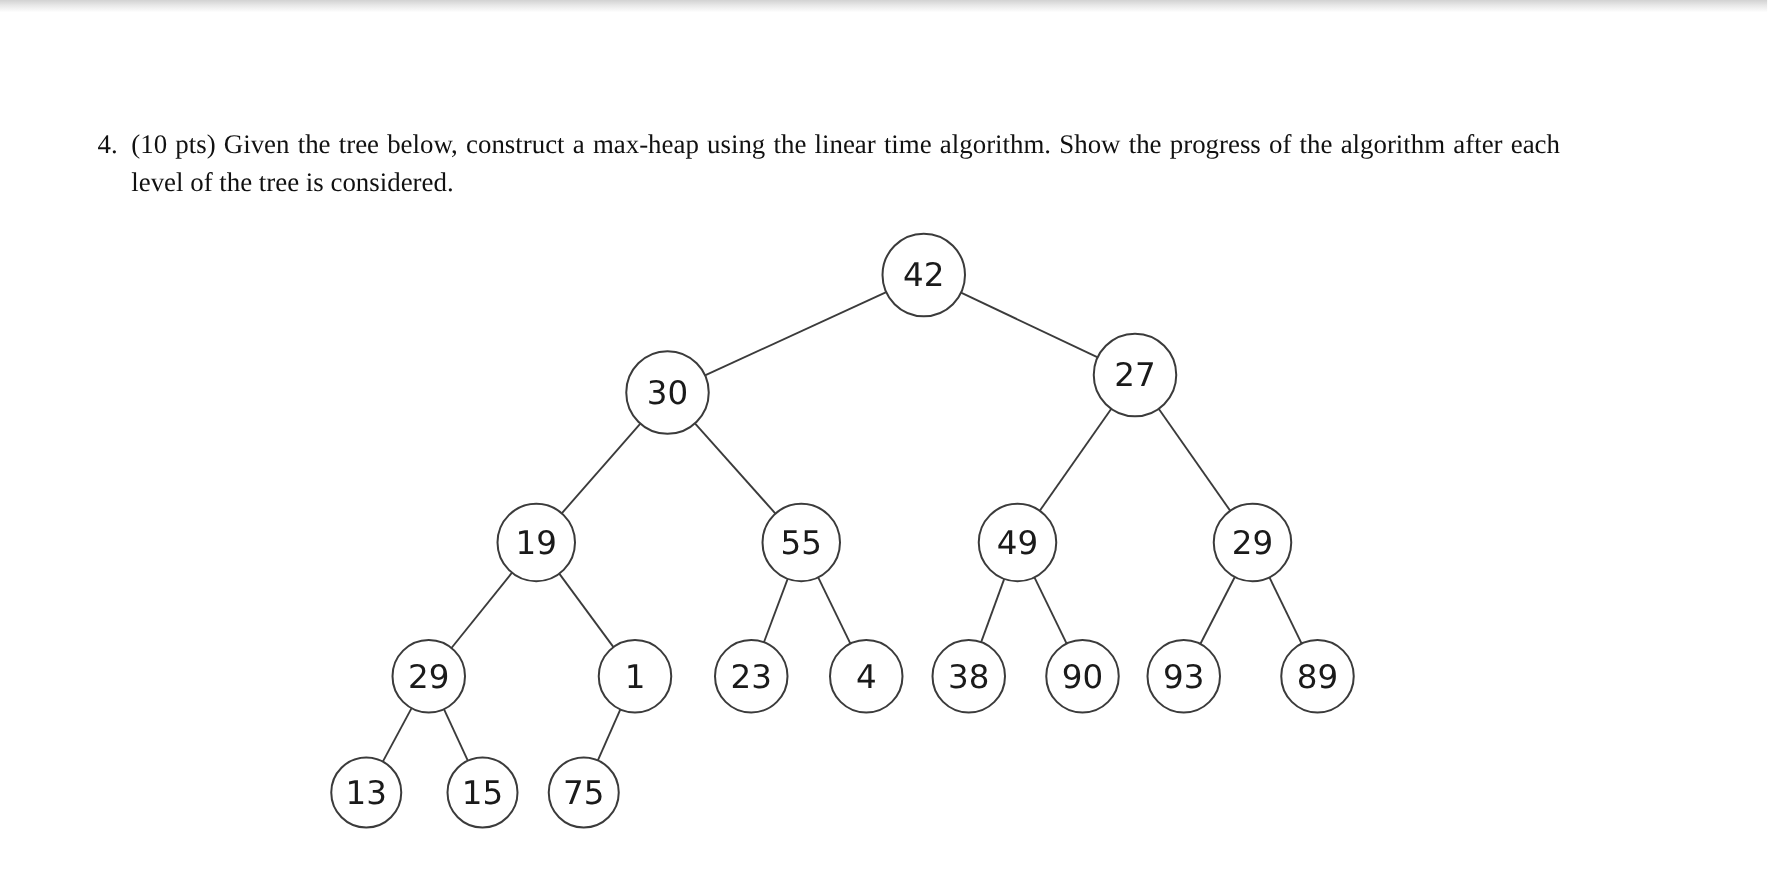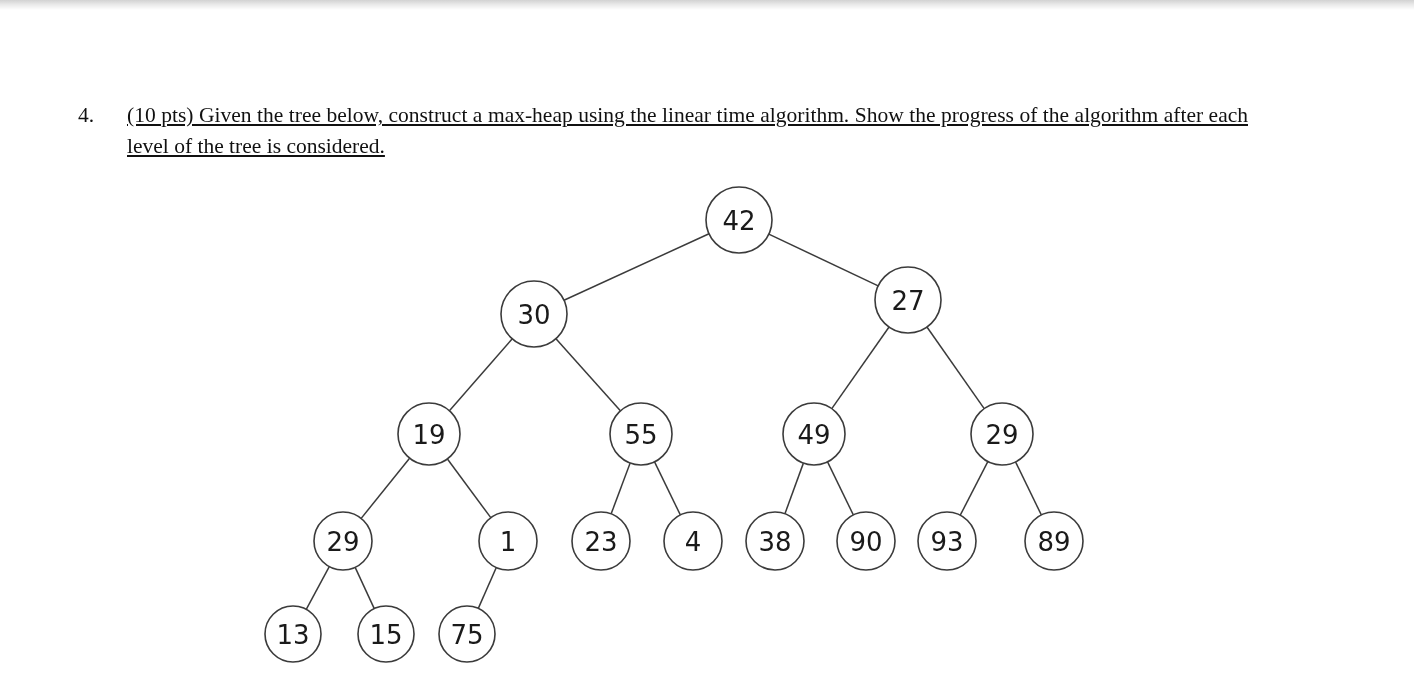--- a/index.html
+++ b/index.html
@@ -33,24 +33,23 @@
     line-height: 31px;
   }
   #question .qnum {
     position: absolute;
     left: 0;
     top: 0;
     width: 30px;
     text-align: left;
   }
   #question .qbody {
-    margin-left: 49px;
+    margin-left: 27px;
     text-align: justify;
     text-justify: inter-word;
-    text-decoration: underline;
   }
   #tree-wrap {
     position: absolute;
     left: 0;
     top: 0;
     width: 1231px;
     height: 700px;
   }
   svg { display: block; }
   .node-circle {

